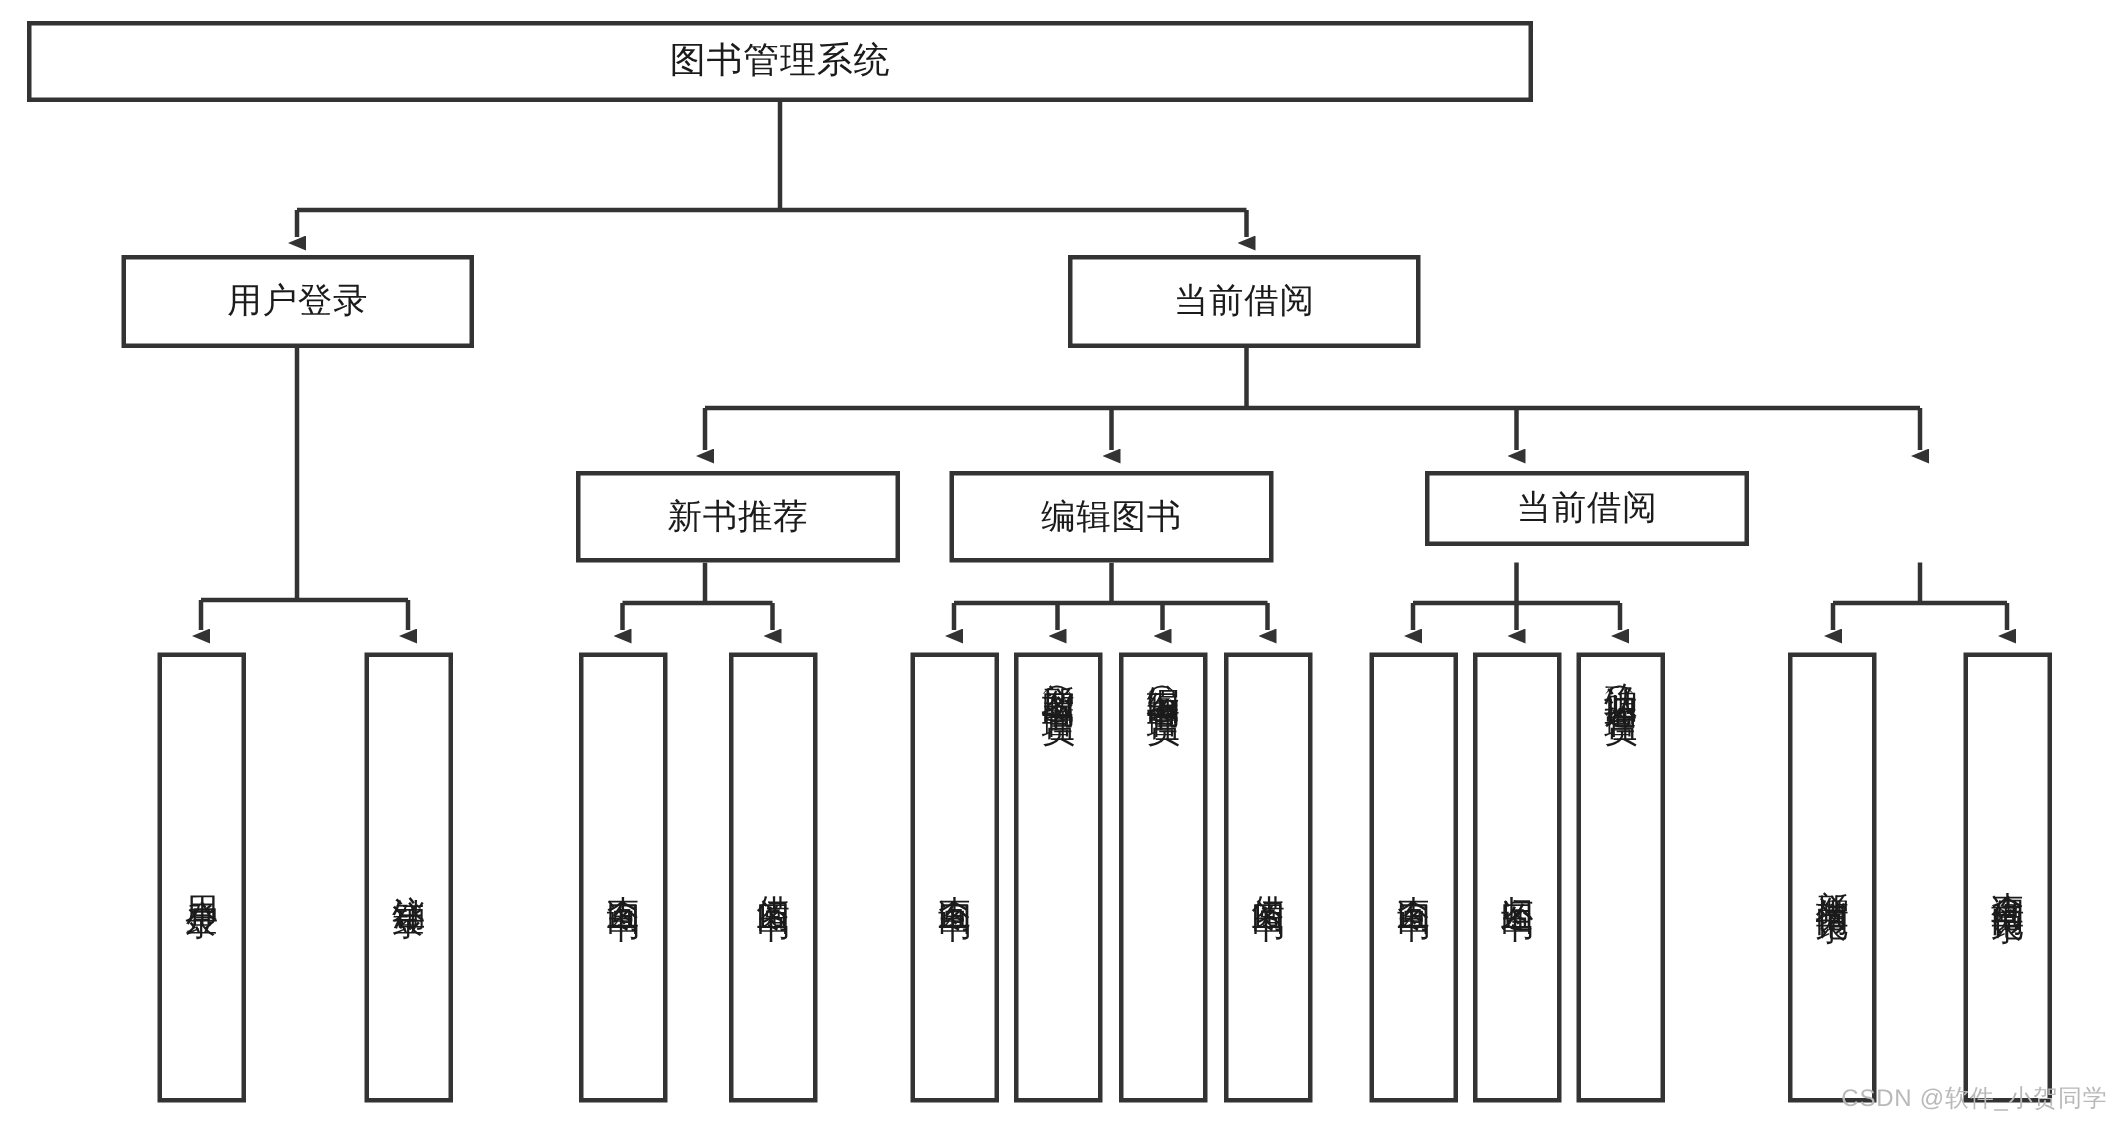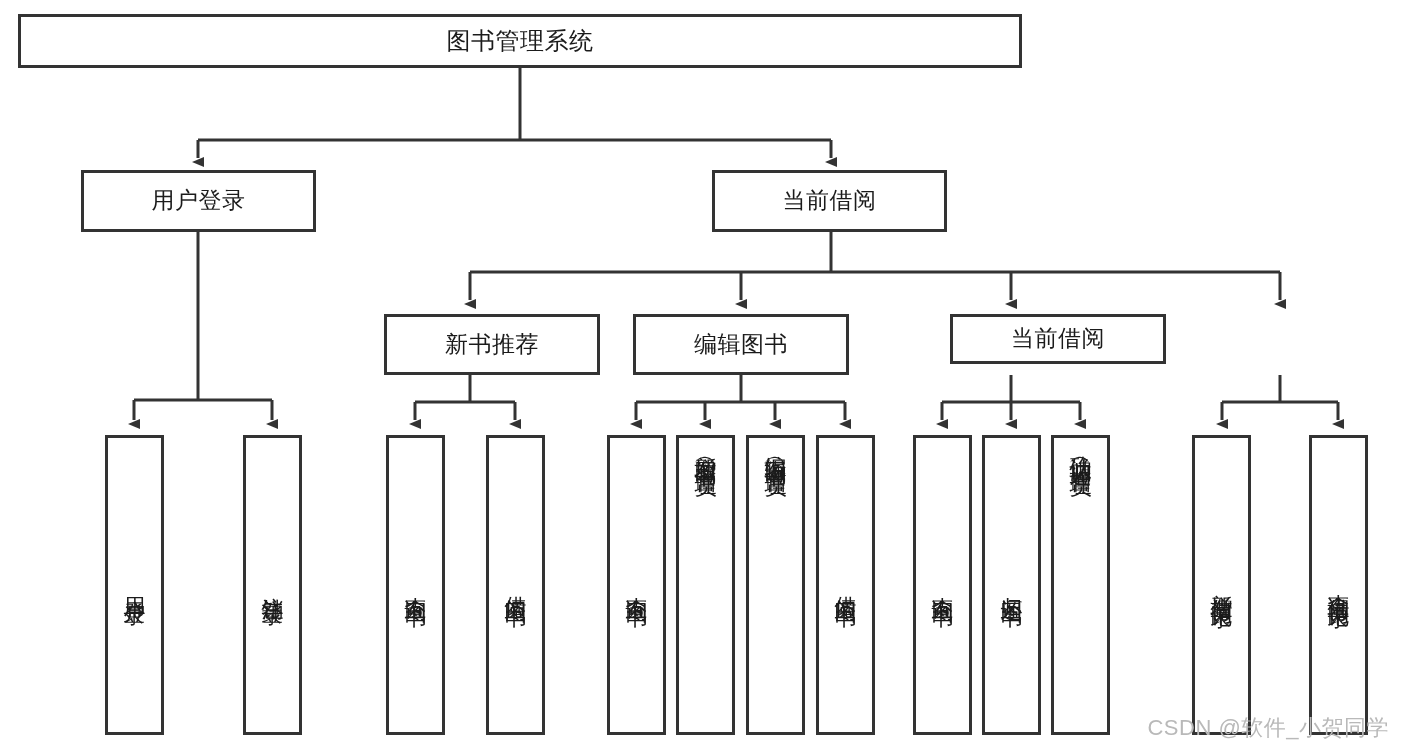--- a/index.html
+++ b/index.html
@@ -60,23 +60,23 @@
     letter-spacing: 3px;
     line-height: 1;
     white-space: nowrap;
   }
   
   .node.vert.center {
     align-items: center;
   }
   #watermark {
     position: absolute;
-    right: 16px;
+    right: 0;
     bottom: 4px;
-    font-size: 22px;
+    font-size: 16px;
     color: #b9b9b9;
     letter-spacing: 0.5px;
     white-space: nowrap;
   }
 </style>
 </head>
 <body>
 
 <div id="canvas">
 

